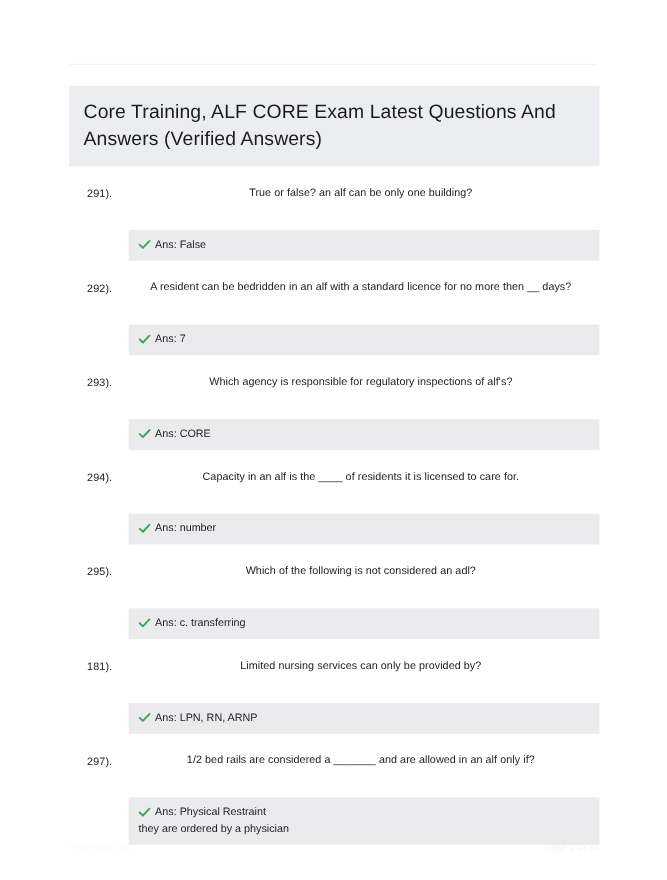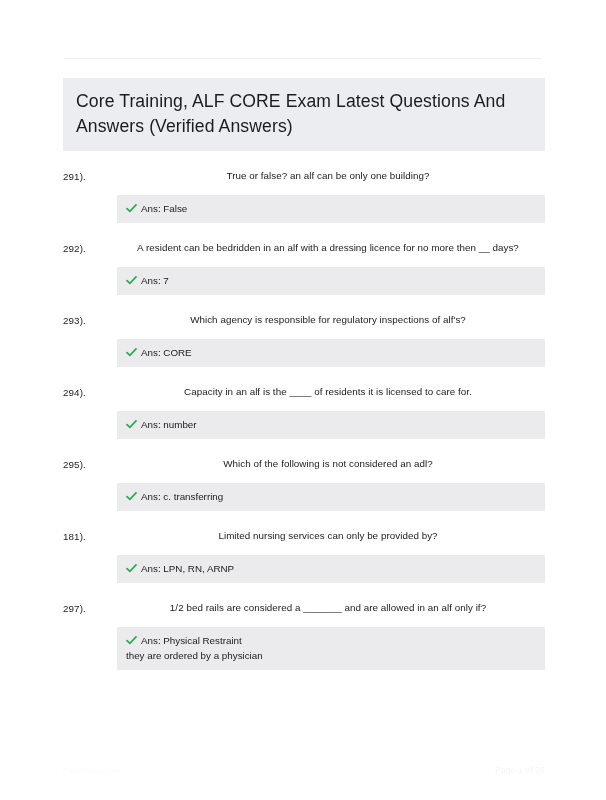--- a/index.html
+++ b/index.html
@@ -60,20 +60,21 @@
   }
 
   .q-row {
     display: flex;
     align-items: flex-start;
   }
 
   .q-num {
     width: 47px;
     flex: 0 0 47px;
+    text-align: right;
     padding-right: 8px;
     box-sizing: border-box;
     font-size: 9.8px;
     line-height: 15px;
     color: #202124;
     padding-top: 1px;
     letter-spacing: 0.1px;
   }
 
   .q-body {
@@ -98,21 +99,21 @@
 
   .q-choices li {
     display: block;
     font-size: 9.8px;
     line-height: 15px;
     color: #202124;
   }
 
   .ans-box {
     margin-left: 54px;
-    margin-top: 11px;
+    margin-top: 25px;
     background: #ebebed;
     padding: 6px 9px 7px 9px;
     box-sizing: border-box;
   }
 
   .ans-line {
     display: flex;
     align-items: flex-start;
     font-size: 9.8px;
     line-height: 15px;
@@ -190,21 +191,21 @@
             </span>
             <span>Ans: False</span>
           </div>
         </div>
       </div>
 
       <div class="qa-item">
         <div class="q-row">
           <div class="q-num">292).</div>
           <div class="q-body">
-            <span class="q-text">A resident can be bedridden in an alf with a dressing licence for no more then __ days?</span>
+            <span class="q-text">A resident can be bedridden in an alf with a standard licence for no more then __ days?</span>
           </div>
         </div>
         <div class="ans-box">
           <div class="ans-line">
             <span class="check-icon">
               <svg width="11" height="9" viewBox="0 0 11 9">
                   <path d="M1 4.6 L3.9 7.4 L10 0.9" stroke="#34a853" stroke-width="1.7" fill="none" stroke-linecap="round" stroke-linejoin="round"></path>
                 </svg>
             </span>
             <span>Ans: 7</span>

